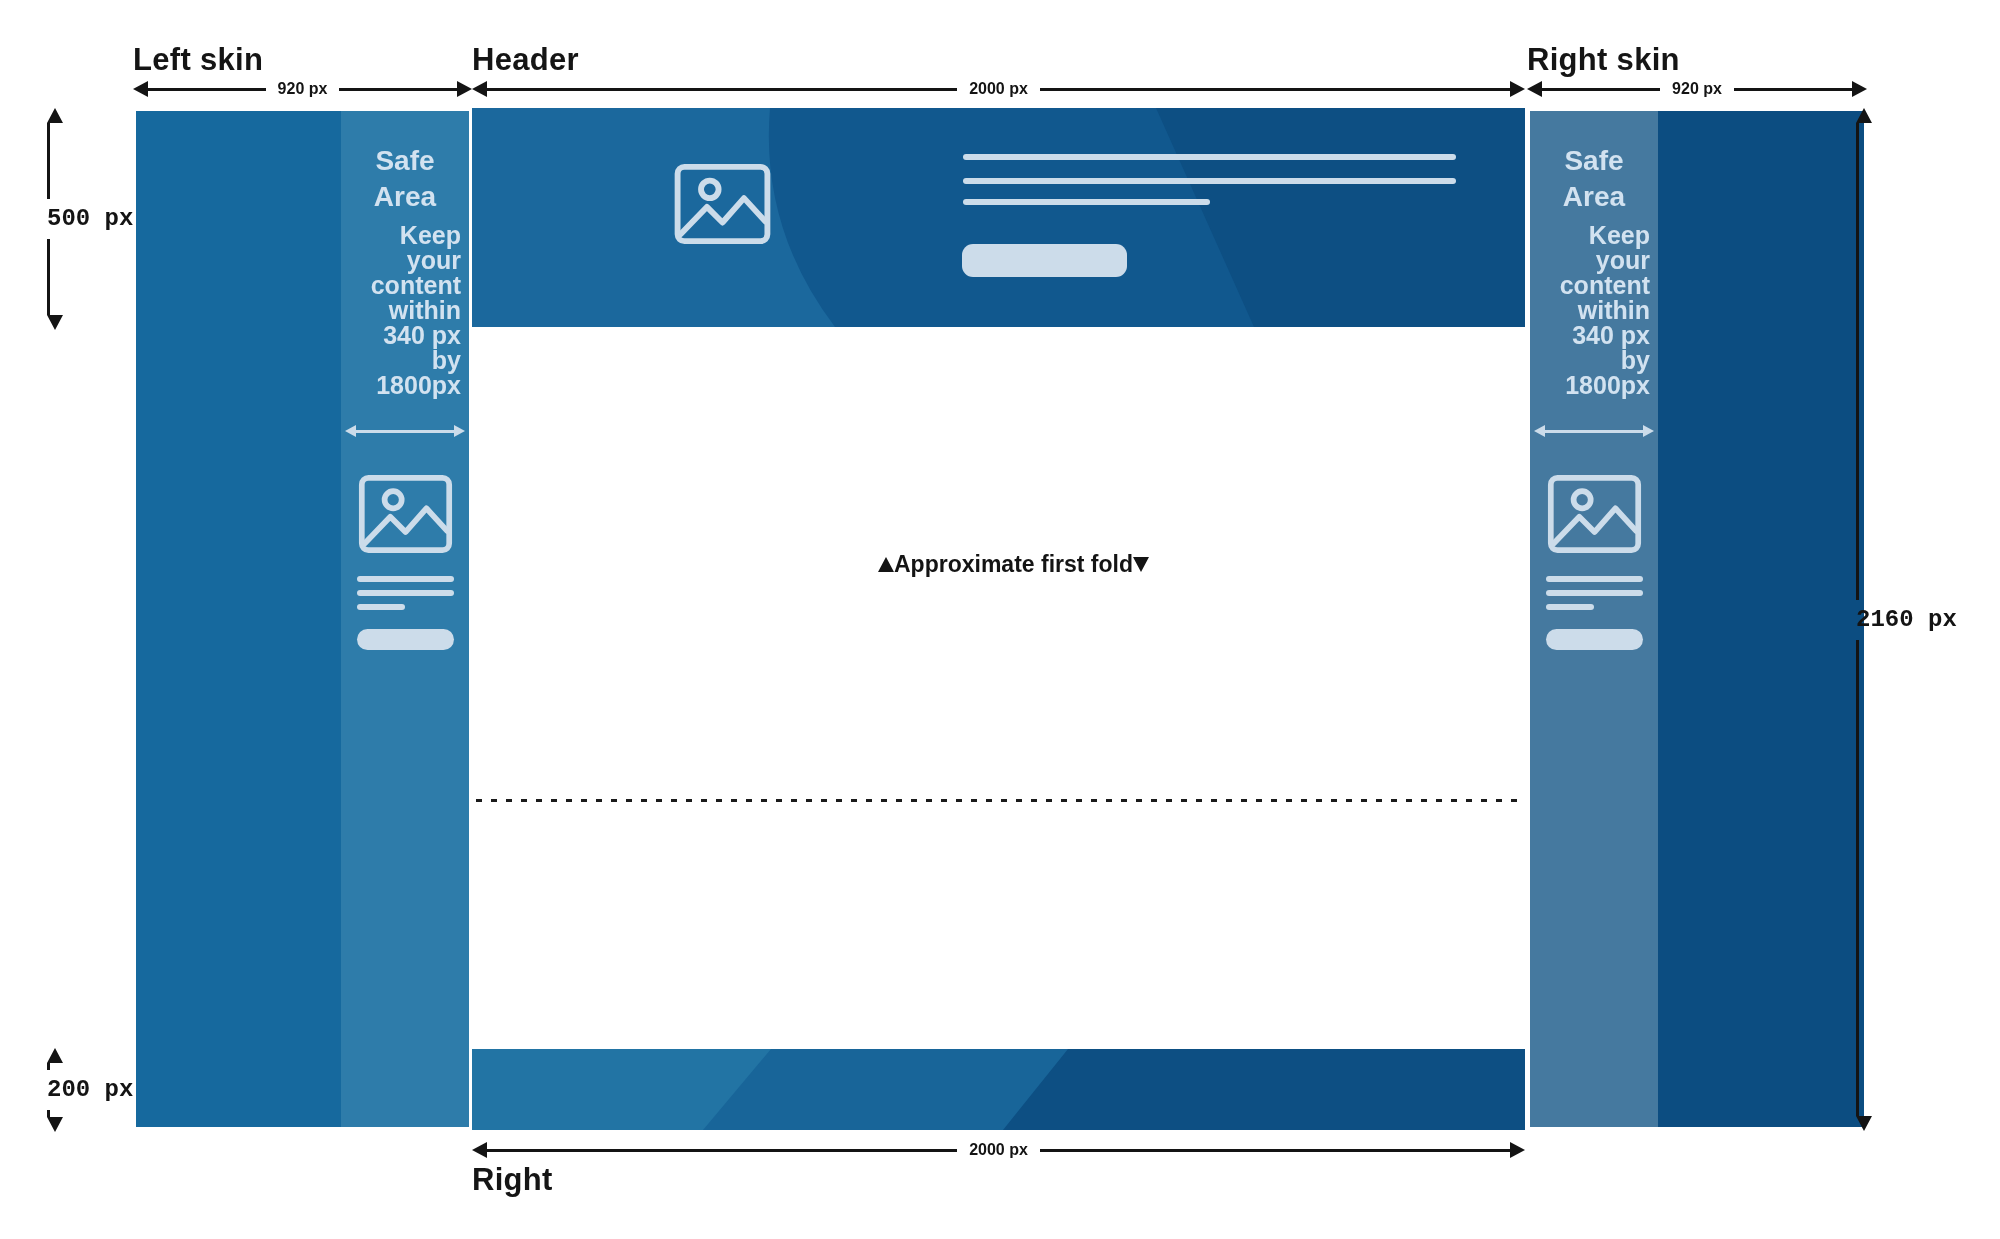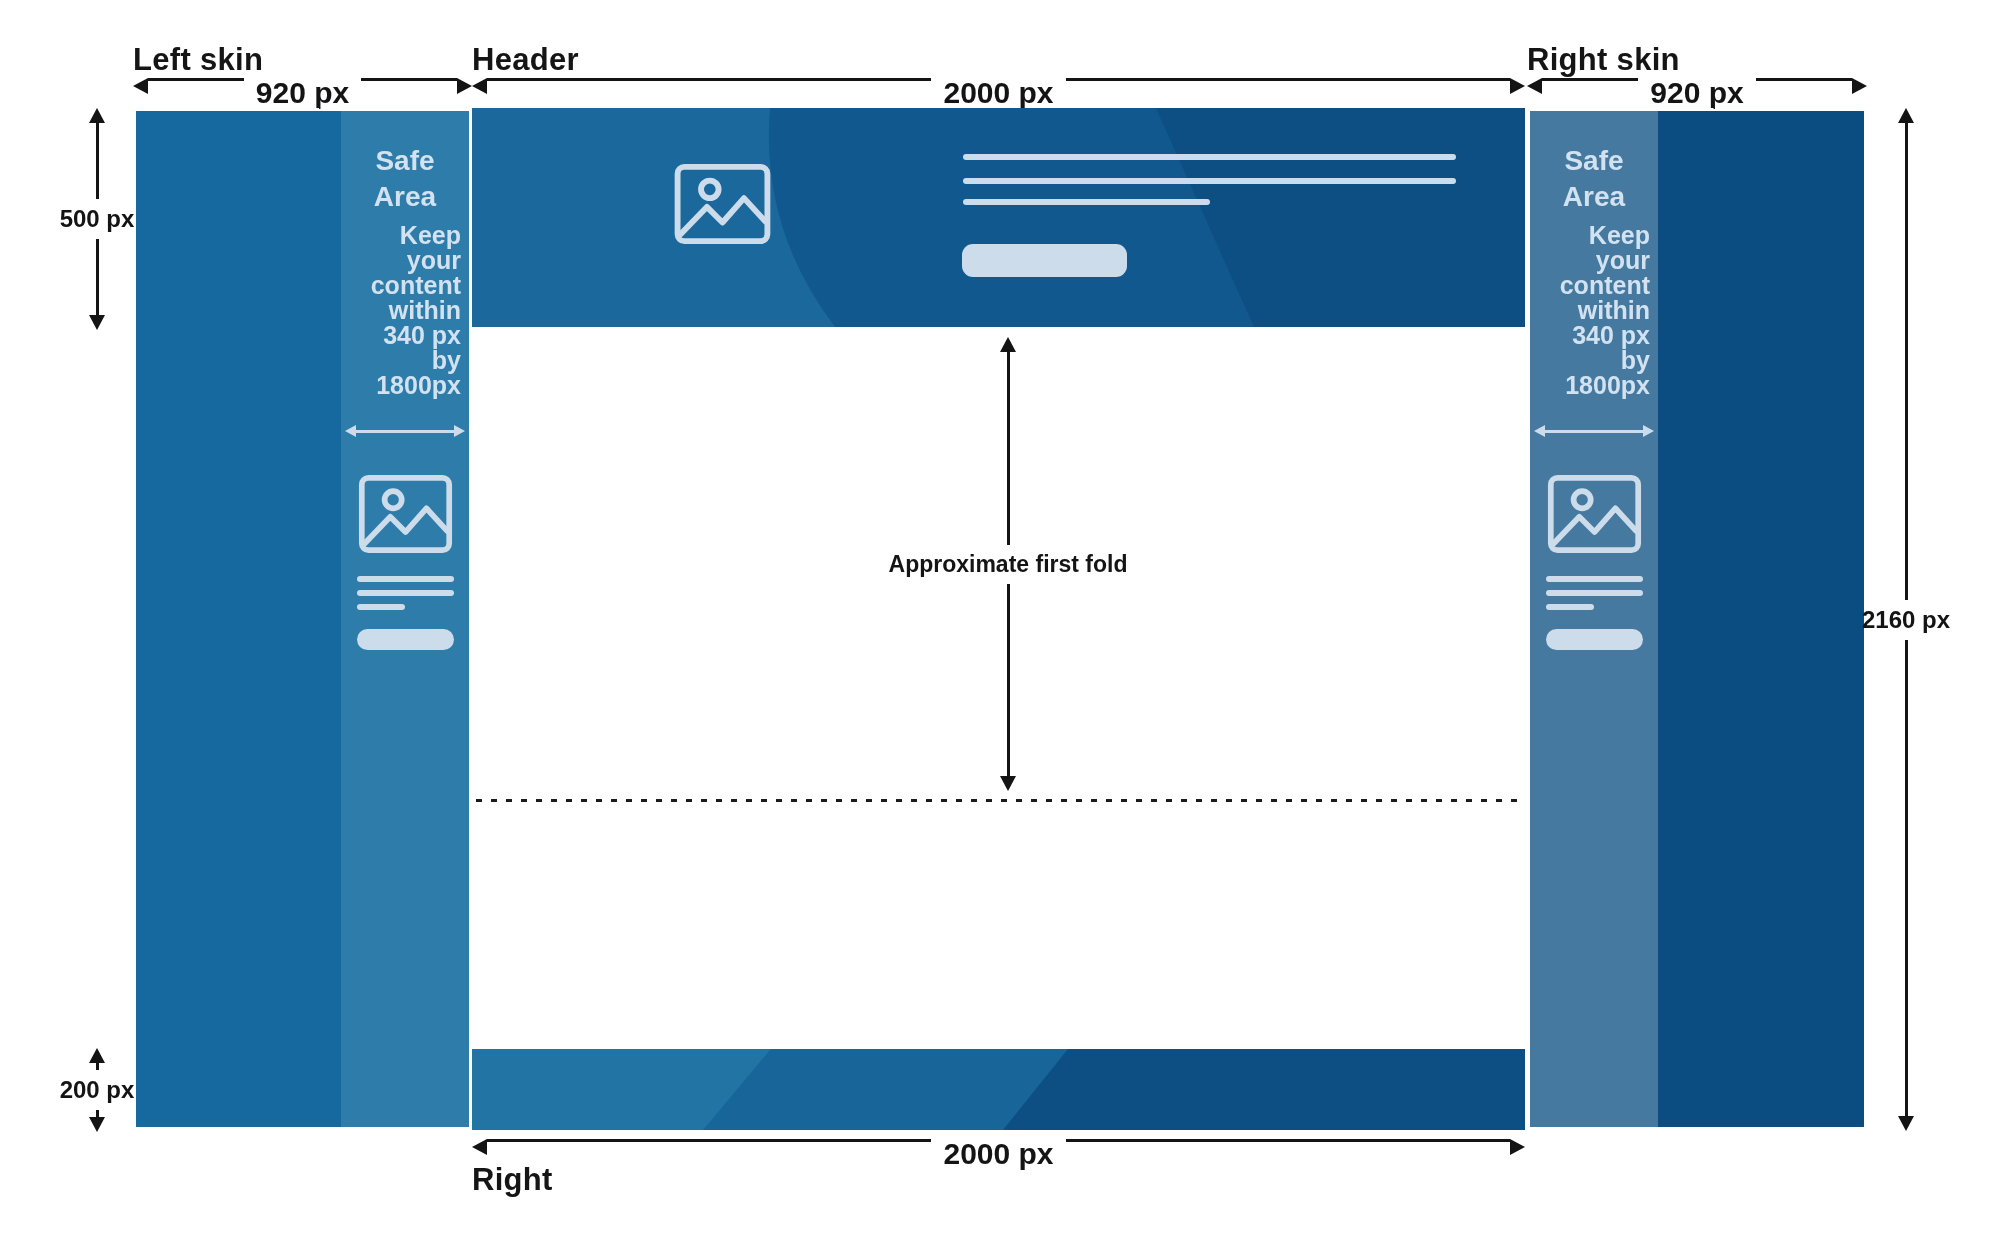--- a/index.html
+++ b/index.html
@@ -4,29 +4,29 @@
 <style>
   html,body{margin:0;padding:0;background:#ffffff;}
   .canvas{position:relative;width:2000px;height:1239px;background:#ffffff;overflow:hidden;
           font-family:"Liberation Sans","DejaVu Sans",sans-serif;}
 
   
   .sec-title{position:absolute;font-size:31px;font-weight:800;color:#151515;
              line-height:36px;letter-spacing:.3px;white-space:nowrap;}
 
   
-  .harrow{position:absolute;display:flex;align-items:flex-start;font-size:30px;font-weight:700;height:22px;}
+  .harrow{position:absolute;display:flex;align-items:center;font-size:16px;font-weight:700;height:22px;}
   .harrow .ln{flex:1;height:3px;background:currentColor;}
   .harrow .lbl{margin:0 12px;white-space:nowrap;line-height:1;}
   .hd{width:0;height:0;flex:none;}
   .hd-l{border-top:8px solid transparent;border-bottom:8px solid transparent;border-right:15px solid currentColor;}
   .hd-r{border-top:8px solid transparent;border-bottom:8px solid transparent;border-left:15px solid currentColor;}
 
   
-  .varrow{position:absolute;display:flex;flex-direction:column;align-items:center;font-size:24px;font-weight:700;}
+  .varrow{position:absolute;display:flex;flex-direction:column;font-size:24px;font-weight:700;font-family:Liberation Mono, monospace;}
   .varrow .ln{flex:1;width:3px;background:currentColor;}
   .varrow .lbl{margin:8px 0;white-space:nowrap;line-height:1;}
   .hd-u{width:0;height:0;border-left:8px solid transparent;border-right:8px solid transparent;border-bottom:15px solid currentColor;}
   .hd-d{width:0;height:0;border-left:8px solid transparent;border-right:8px solid transparent;border-top:15px solid currentColor;}
 
   
   .skin{position:absolute;top:108px;height:1022px;display:flex;border:3px dashed #fff;box-sizing:border-box;}
   .skin-dark{flex:1;}
   .safe{width:128px;display:flex;flex-direction:column;align-items:center;padding-top:32px;box-sizing:border-box;}
   .safe-head{font-size:28px;font-weight:800;line-height:36px;text-align:center;width:112px;}
@@ -49,21 +49,21 @@
   .band-footer{height:81px;}
   .page-white{flex:1;background:#ffffff;position:relative;}
   .hdr-icon{position:absolute;left:201px;top:55px;width:99px;height:82px;}
   .hdr-line{position:absolute;height:6px;border-radius:3px;background:currentColor;}
   .hdr-line.l1{left:491px;top:46px;width:493px;}
   .hdr-line.l2{left:491px;top:70px;width:493px;}
   .hdr-line.l3{left:491px;top:91px;width:247px;}
   .hdr-btn{position:absolute;left:490px;top:136px;width:165px;height:33px;border-radius:11px;background:currentColor;}
 
   
-  .fold-arrow{position:absolute;left:878px;top:337px;width:260px;height:454px;display:flex;flex-direction:column;
+  .fold-arrow{position:absolute;left:878px;top:337px;width:260px;height:454px;display:flex;flex-direction:row;
               align-items:center;font-size:23px;font-weight:700;}
   .fold-arrow .ln{flex:1;width:3px;background:currentColor;}
   .fold-arrow .lbl{margin:8px 0;white-space:nowrap;line-height:1;}
   .fold-line{position:absolute;left:476px;top:799px;width:1046px;height:3px;
              background:repeating-linear-gradient(90deg,#1b1b1b 0 6px,transparent 6px 15px);}
 </style>
 </head>
 <body>
 
 <div class="canvas">

